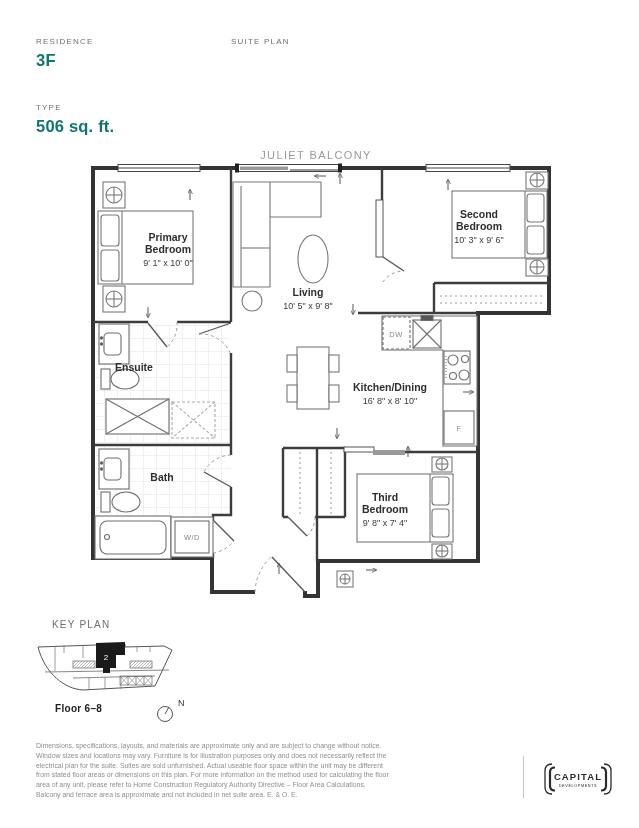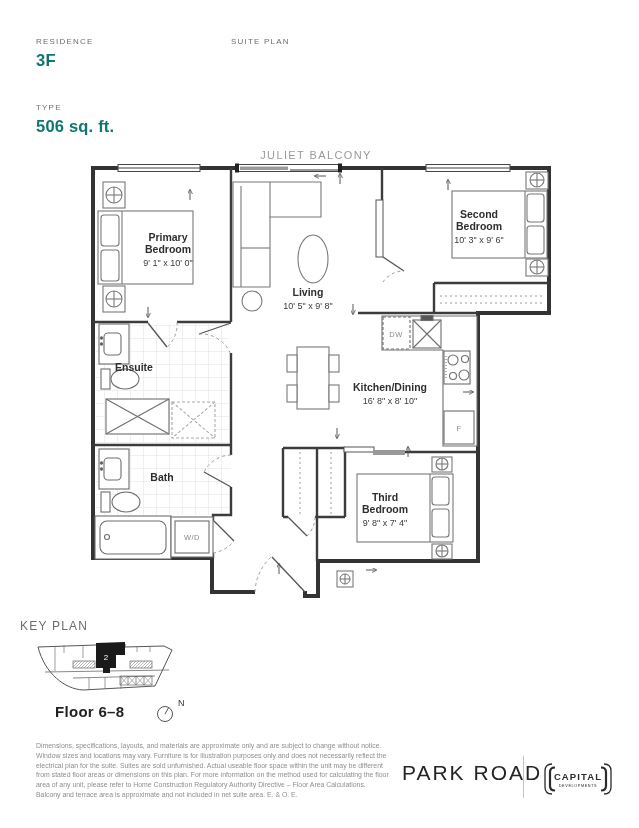--- a/index.html
+++ b/index.html
@@ -2,22 +2,22 @@
 <html><head>
 <meta charset="utf-8">
 <style>
   html,body{margin:0;padding:0;background:#fff;}
   .page{position:relative;width:639px;height:828px;background:#ffffff;overflow:hidden;
         font-family:"Liberation Sans",sans-serif;color:#1d1d1d;}
   .eyebrow{position:absolute;font-size:8px;letter-spacing:1.2px;color:#6e6e6e;font-weight:400;}
   .bigval{position:absolute;font-size:16.5px;color:#0f766e;font-weight:700;letter-spacing:.2px;}
   .balcony-label{position:absolute;left:236px;top:149px;width:160px;text-align:center;
         font-size:11px;letter-spacing:1.4px;color:#9a9a9a;}
-  .keyplan-label{position:absolute;left:20px;top:619px;font-size:12px;letter-spacing:1.2px;color:#6e6e6e;}
-  .floor-label{position:absolute;left:36px;top:703px;font-size:15px;font-weight:600;color:#222;letter-spacing:.3px;padding-left:19px;}
+  .keyplan-label{position:absolute;left:52px;top:619px;font-size:10px;letter-spacing:1.2px;color:#6e6e6e;}
+  .floor-label{position:absolute;left:36px;top:703px;font-size:10px;font-weight:600;color:#222;letter-spacing:.3px;padding-left:19px;}
   .disclaimer{position:absolute;left:36px;top:741px;width:354px;font-size:6.9px;line-height:1.42;color:#8e8e8e;}
   .brand{position:absolute;left:402px;top:761px;font-size:21px;letter-spacing:2px;color:#252525;font-weight:500;}
   .footer-divider{position:absolute;left:523px;top:756px;width:1px;height:42px;background:#c4c4c4;}
   svg text{font-family:"Liberation Sans",sans-serif;}
   .roomname{font-size:10.5px;font-weight:600;fill:#2e2e2e;}
   .roomdim{font-size:9px;fill:#3a3a3a;}
   .applabel{font-size:7.5px;fill:#8a8a8a;letter-spacing:.5px;}
 </style>
 </head>
 <body>
@@ -309,21 +309,20 @@
     </g>
     <g stroke="#555" stroke-width="1">
       <circle cx="132" cy="76" r="7.5"></circle>
       <line x1="132" y1="76" x2="136" y2="69"></line>
     </g>
     <text x="145" y="68" font-size="9" fill="#333">N</text>
   </svg>
   <div class="floor-label">Floor 6–8</div>
 
   <div class="disclaimer">Dimensions, specifications, layouts, and materials are approximate only and are subject to change without notice. Window sizes and locations may vary. Furniture is for illustration purposes only and does not necessarily reflect the electrical plan for the suite. Suites are sold unfurnished. Actual useable floor space within the unit may be different from stated floor areas or dimensions on this plan. For more information on the method used for calculating the floor area of any unit, please refer to Home Construction Regulatory Authority Directive – Floor Area Calculations. Balcony and terrace area is approximate and not included in net suite area. E. &amp; O. E.</div>
-  <div class="brand">PARK ROAD</div>
   <div class="footer-divider"></div>
   <svg style="position:absolute;left:540px;top:761px;" width="76" height="36" viewBox="0 0 76 36">
     <g stroke="#2b2b2b" fill="none">
       <path d="M12,3 Q5,3 5,10 V26 Q5,33 12,33" stroke-width="1.3"></path>
       <path d="M15,6.5 Q10,6.5 10,11 V25 Q10,29.5 15,29.5" stroke-width="2.2"></path>
       <path d="M64,3 Q71,3 71,10 V26 Q71,33 64,33" stroke-width="1.3"></path>
       <path d="M61,6.5 Q66,6.5 66,11 V25 Q66,29.5 61,29.5" stroke-width="2.2"></path>
     </g>
     <text x="38" y="19" text-anchor="middle" font-size="9.5" font-weight="bold" letter-spacing="1.1" fill="#2b2b2b">CAPITAL</text>
     <text x="38" y="26" text-anchor="middle" font-size="3.8" letter-spacing="0.6" fill="#2b2b2b">DEVELOPMENTS</text>

